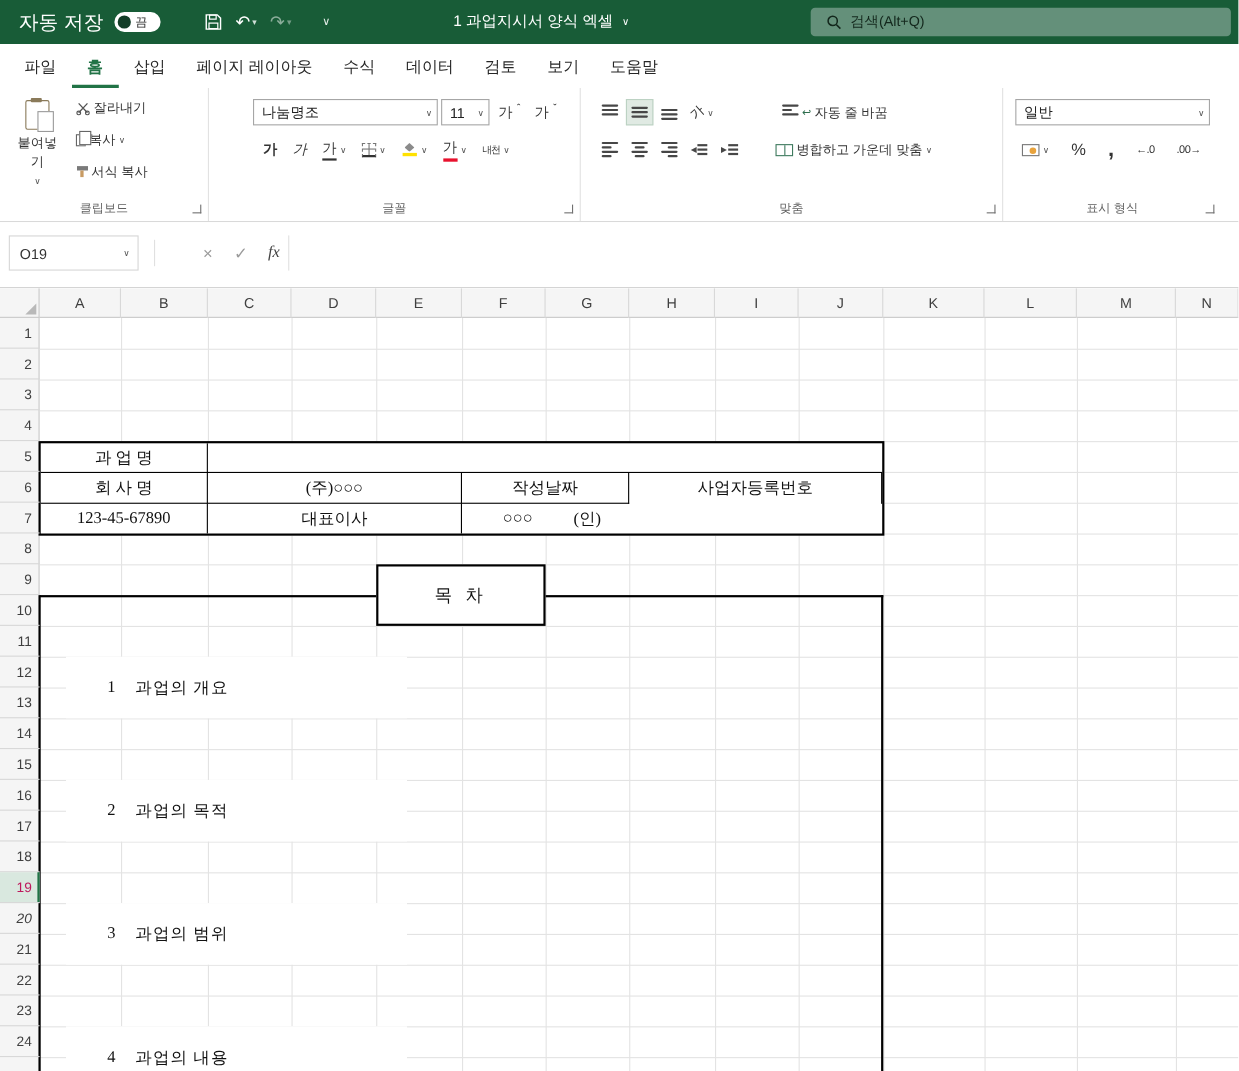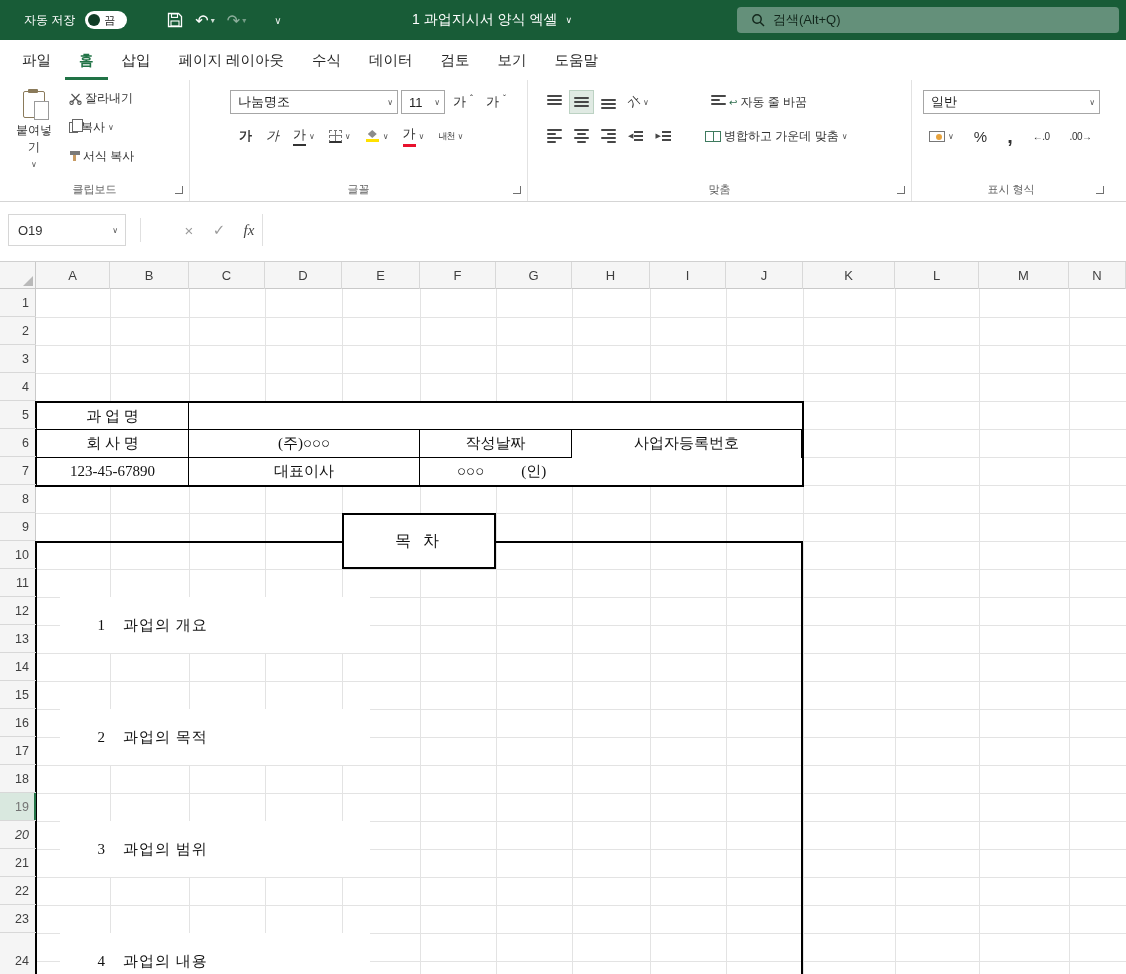--- a/index.html
+++ b/index.html
@@ -3,21 +3,21 @@
 <meta charset="utf-8">
 <style>
   * { margin:0; padding:0; box-sizing:border-box; }
   html,body { width:1126px; height:974px; overflow:hidden; background:#fff;
               font-family:"Liberation Sans","DejaVu Sans",sans-serif; }
   #app { position:relative; width:1126px; height:974px; background:#fff; }
 
   
   .titlebar { position:absolute; left:0; top:0; width:1126px; height:40px;
               background:#185C37; display:flex; align-items:center; color:#fff; }
-  .ts-label { font-size:12px; margin-left:24px; white-space:nowrap; }
+  .ts-label { font-size:18px; margin-left:17px; white-space:nowrap; }
   .toggle { margin-left:10px; width:42px; height:18px; background:#fff; border-radius:9px;
             display:flex; align-items:center; cursor:pointer; }
   .knob { width:12px; height:12px; border-radius:50%; background:#123D27; margin-left:3px; }
   .toggle .state { font-size:11px; color:#222; margin-left:4px; }
   .tb-btn { background:none; border:none; color:#fff; font-size:16px; display:flex;
             align-items:center; gap:2px; cursor:pointer; padding:4px 6px; }
   .tb-btn.save { margin-left:34px; }
   .tb-btn .mini { font-size:8px; opacity:.8; }
   .tb-btn.dim { opacity:.5; }
   .qat-chevron { font-size:10px; margin-left:16px; opacity:.9; }
@@ -151,21 +151,21 @@
                border-right:1px solid #C9C9C9; }
   .corner { position:absolute; left:0; top:0; width:36px; height:27px; background:#F5F5F5;
             border-right:1px solid #C9C9C9; border-bottom:1px solid #C9C9C9; cursor:pointer; }
   .corner .tri { position:absolute; right:2px; bottom:2px; width:0; height:0;
                  border-left:10px solid transparent; border-bottom:10px solid #B9B9B9; }
   .col-h { position:absolute; top:0; height:27px; display:flex; align-items:center; justify-content:center;
            font-size:13px; color:#3F3F3F; border-right:1px solid #D8D8D8; cursor:pointer; }
   .row-h { position:absolute; left:0; width:36px; height:28px; display:flex; align-items:center;
            justify-content:flex-end; padding-right:7px; font-size:12.5px; color:#3F3F3F;
            border-bottom:1px solid #D8D8D8; cursor:pointer; }
-  .row-h.sel { background:#D9E8DF; color:#737373; box-shadow:inset -2px 0 0 #217346; }
+  .row-h.sel { background:#D9E8DF; color:#be185d; box-shadow:inset -2px 0 0 #217346; }
   .vline { position:absolute; top:27px; width:1px; height:685px; background:#E3E3E3; }
   .hline { position:absolute; left:36px; width:1090px; height:1px; background:#E3E3E3; }
 
   
   .sheet { position:absolute; left:0; top:0; width:1126px; height:712px;
            font-family:"Liberation Serif","DejaVu Serif",serif; color:#111; }
   .doc-big-title { position:absolute; left:189px; top:27px; width:461px; height:84px; background:#fff;
                    display:flex; align-items:center; justify-content:center;
                    font-size:44px; letter-spacing:9px; white-space:nowrap; }
   .info-table { position:absolute; left:35px; top:139px; width:769px; height:86px;
@@ -597,20 +597,20 @@
         <div class="row-h" style="top: 391px;">14</div>
         <div class="row-h" style="top: 419px;">15</div>
         <div class="row-h" style="top: 447px;">16</div>
         <div class="row-h" style="top: 475px;">17</div>
         <div class="row-h" style="top: 503px;">18</div>
         <div class="row-h sel" style="top: 531px;">19</div>
         <div class="row-h" style="top: 559px; font-style: italic;">20</div>
         <div class="row-h" style="top: 587px;">21</div>
         <div class="row-h" style="top: 615px;">22</div>
         <div class="row-h" style="top: 643px;">23</div>
-        <div class="row-h" style="top: 671px; margin-top: 14px;">24</div>
+        <div class="row-h" style="top: 671px;">24</div>
       </div>
     <div class="corner">
         <span class="tri"></span>
       </div>
   </div>
 
 </div>
 
 </body></html>

